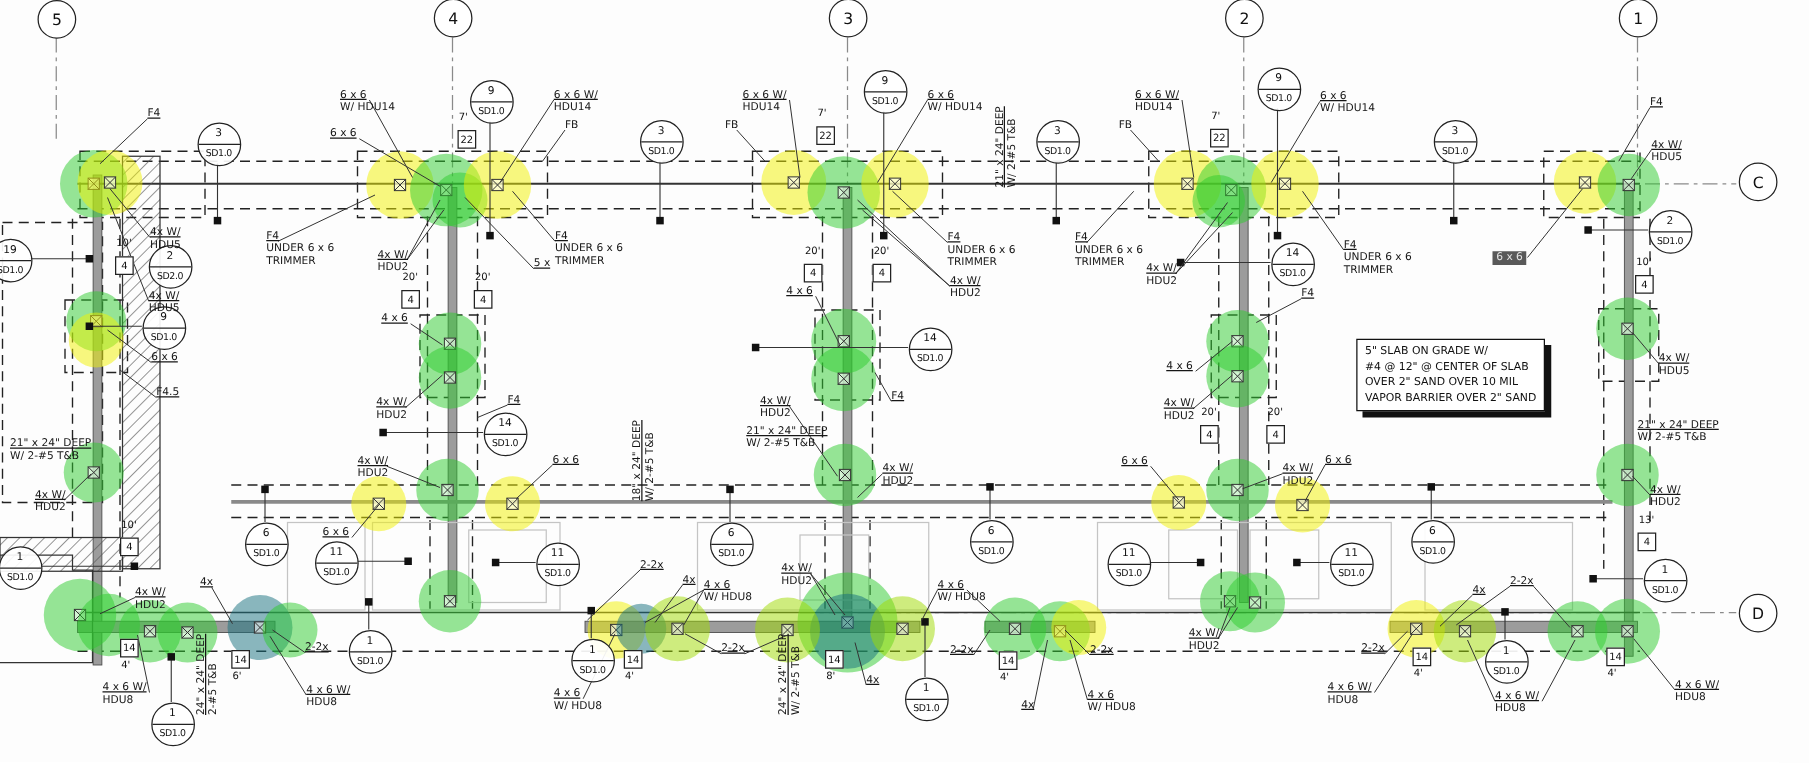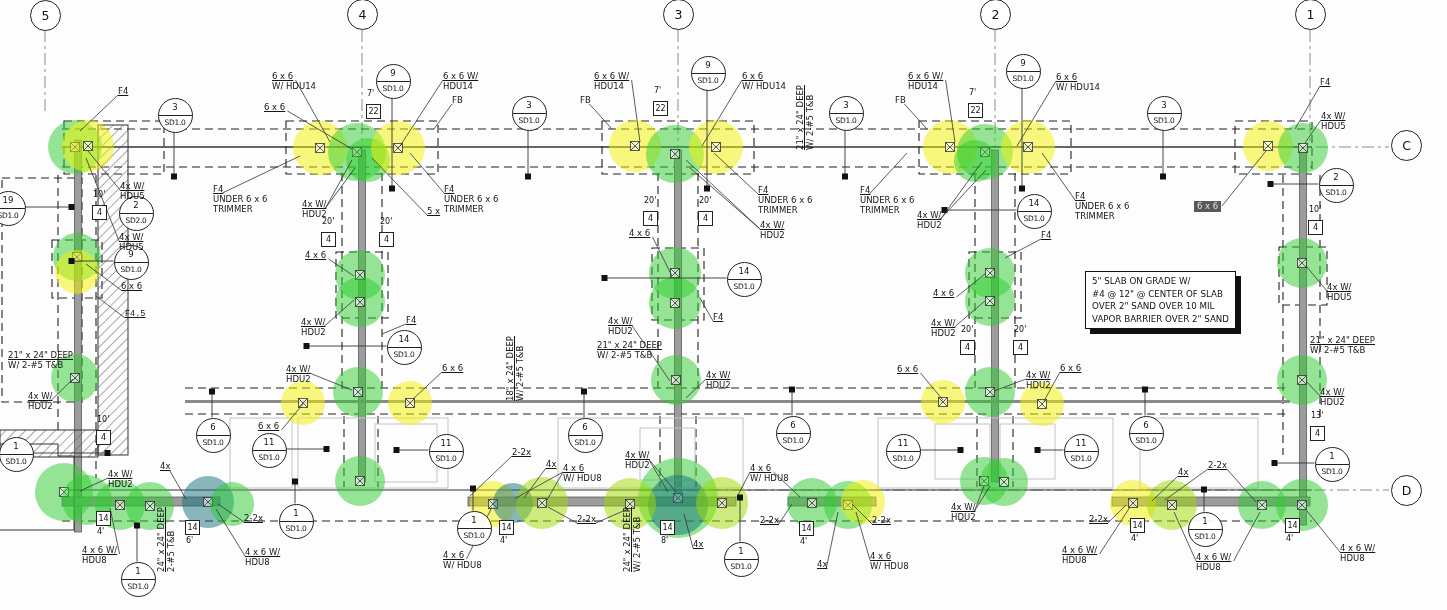--- a/index.html
+++ b/index.html
@@ -522,21 +522,21 @@
         <div class="ul">4x W/</div>
         <div>HDU5</div>
       </div>
       <div class="ann" style="left: 119px; top: 232px;">
         <div class="ul">4x W/</div>
         <div>HDU5</div>
       </div>
       <div class="ann" style="left: 121px; top: 281px;">
         <div class="ul">6 x 6</div>
       </div>
-      <div class="ann" style="left: 125px; top: 309px; font-family: Liberation Mono, monospace;">
+      <div class="ann" style="left: 125px; top: 309px;">
         <div class="ul">F4.5</div>
       </div>
       <div class="ann" style="left: 8px; top: 350px;">
         <div class="ul">21" x 24" DEEP</div>
         <div>W/ 2-#5 T&amp;B</div>
       </div>
       <div class="ann" style="left: 28px; top: 391px;">
         <div class="ul">4x W/</div>
         <div>HDU2</div>
       </div>

